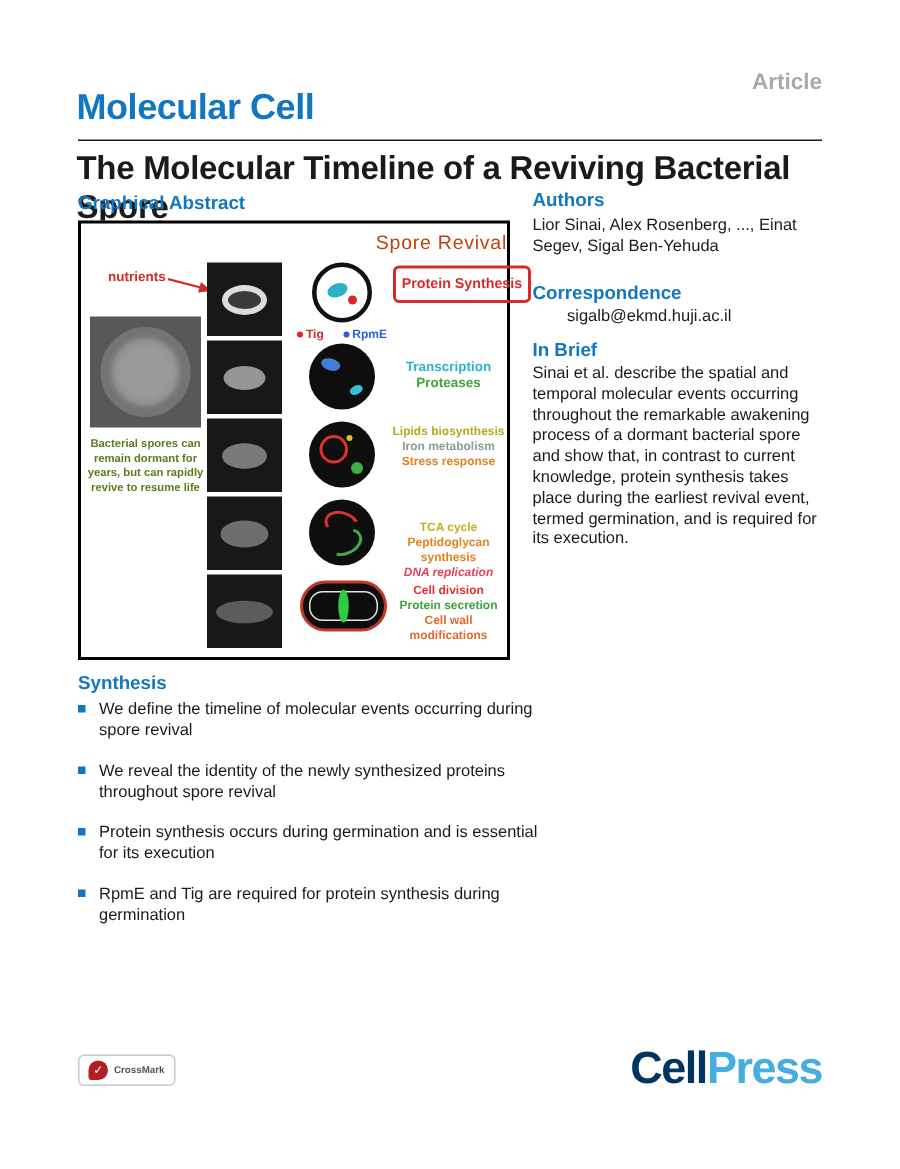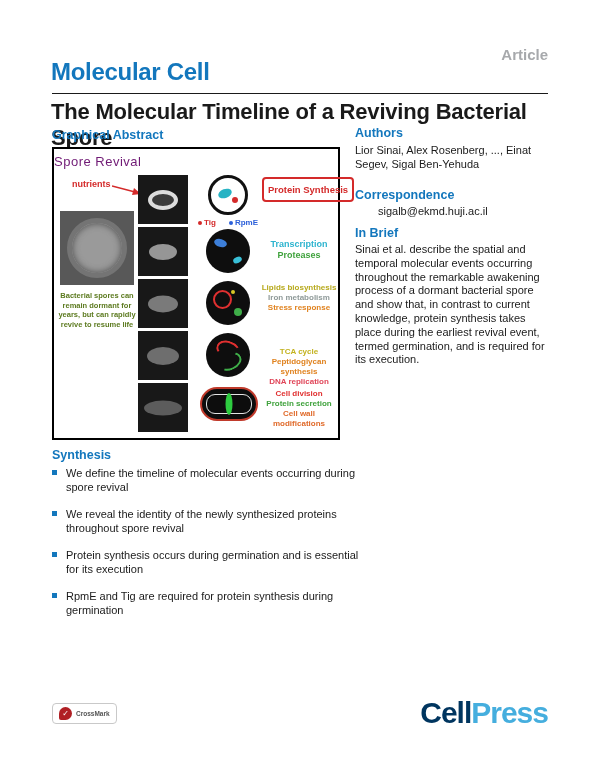--- a/index.html
+++ b/index.html
@@ -27,21 +27,21 @@
 
   
   .highlights{position:absolute;left:52px;top:466px;width:316px;display:flex;flex-direction:column;gap:13px;}
   .hl-item{display:flex;gap:9px;}
   .hl-bullet{flex:0 0 auto;width:5px;height:5px;background:#1377bd;margin-top:4px;}
   .hl-text{font-size:11px;line-height:14px;color:#1a1a1a;}
 
   
   .figure{position:absolute;left:52px;top:147px;width:288px;height:293px;border:2px solid #000;box-sizing:border-box;background:#fff;}
   .fig-inner{position:relative;width:100%;height:100%;}
-  .fig-title{position:absolute;top:5px;left:0;right:0;text-align:left;font-size:13px;letter-spacing:0.5px;color:#701a75;}
+  .fig-title{position:absolute;top:5px;left:0;right:0;text-align:right;font-size:13px;letter-spacing:0.5px;color:#c2410c;}
 
   .spore-panel{position:absolute;left:6px;top:62px;width:74px;height:74px;background:#585858;display:flex;align-items:center;justify-content:center;}
   .spore-circle{width:50px;height:50px;border-radius:50%;background:#9a9a9a;border:5px solid #747474;box-shadow:inset 0 0 7px #4c4c4c;}
   .dormant-caption{position:absolute;left:0;top:142px;width:86px;font-size:7.5px;font-weight:bold;line-height:9.5px;color:#5c7a1f;text-align:center;}
 
   .nutrients{position:absolute;left:18px;top:30px;color:#d42a2a;font-size:9px;font-weight:bold;}
   .nutrients-arrow{position:absolute;left:58px;top:33px;}
 
   .frames{position:absolute;left:84px;top:26px;display:flex;flex-direction:column;gap:3px;}
   .frame{width:50px;height:49px;background:#181818;position:relative;}
@@ -195,21 +195,21 @@
         <div style="color: rgb(63, 162, 60);">Proteases</div>
       </div>
       <div class="stage-labels sl3">
         <div style="color: rgb(183, 169, 28);">Lipids biosynthesis</div>
         <div style="color: rgb(143, 154, 153);">Iron metabolism</div>
         <div style="color: rgb(224, 130, 30);">Stress response</div>
       </div>
       <div class="stage-labels sl4">
         <div style="color: rgb(195, 178, 30);">TCA cycle</div>
         <div style="color: rgb(224, 130, 30);">Peptidoglycan synthesis</div>
-        <div style="color: rgb(224, 69, 88);">DNA replication</div>
+        <div style="color: rgb(224, 69, 88); font-style: italic;">DNA replication</div>
       </div>
       <div class="stage-labels sl5">
         <div style="color: rgb(224, 48, 48);">Cell division</div>
         <div style="color: rgb(63, 162, 60);">Protein secretion</div>
         <div style="color: rgb(224, 106, 42);">Cell wall modifications</div>
       </div>
     </div>
   </div>
 
   <div class="highlights">

